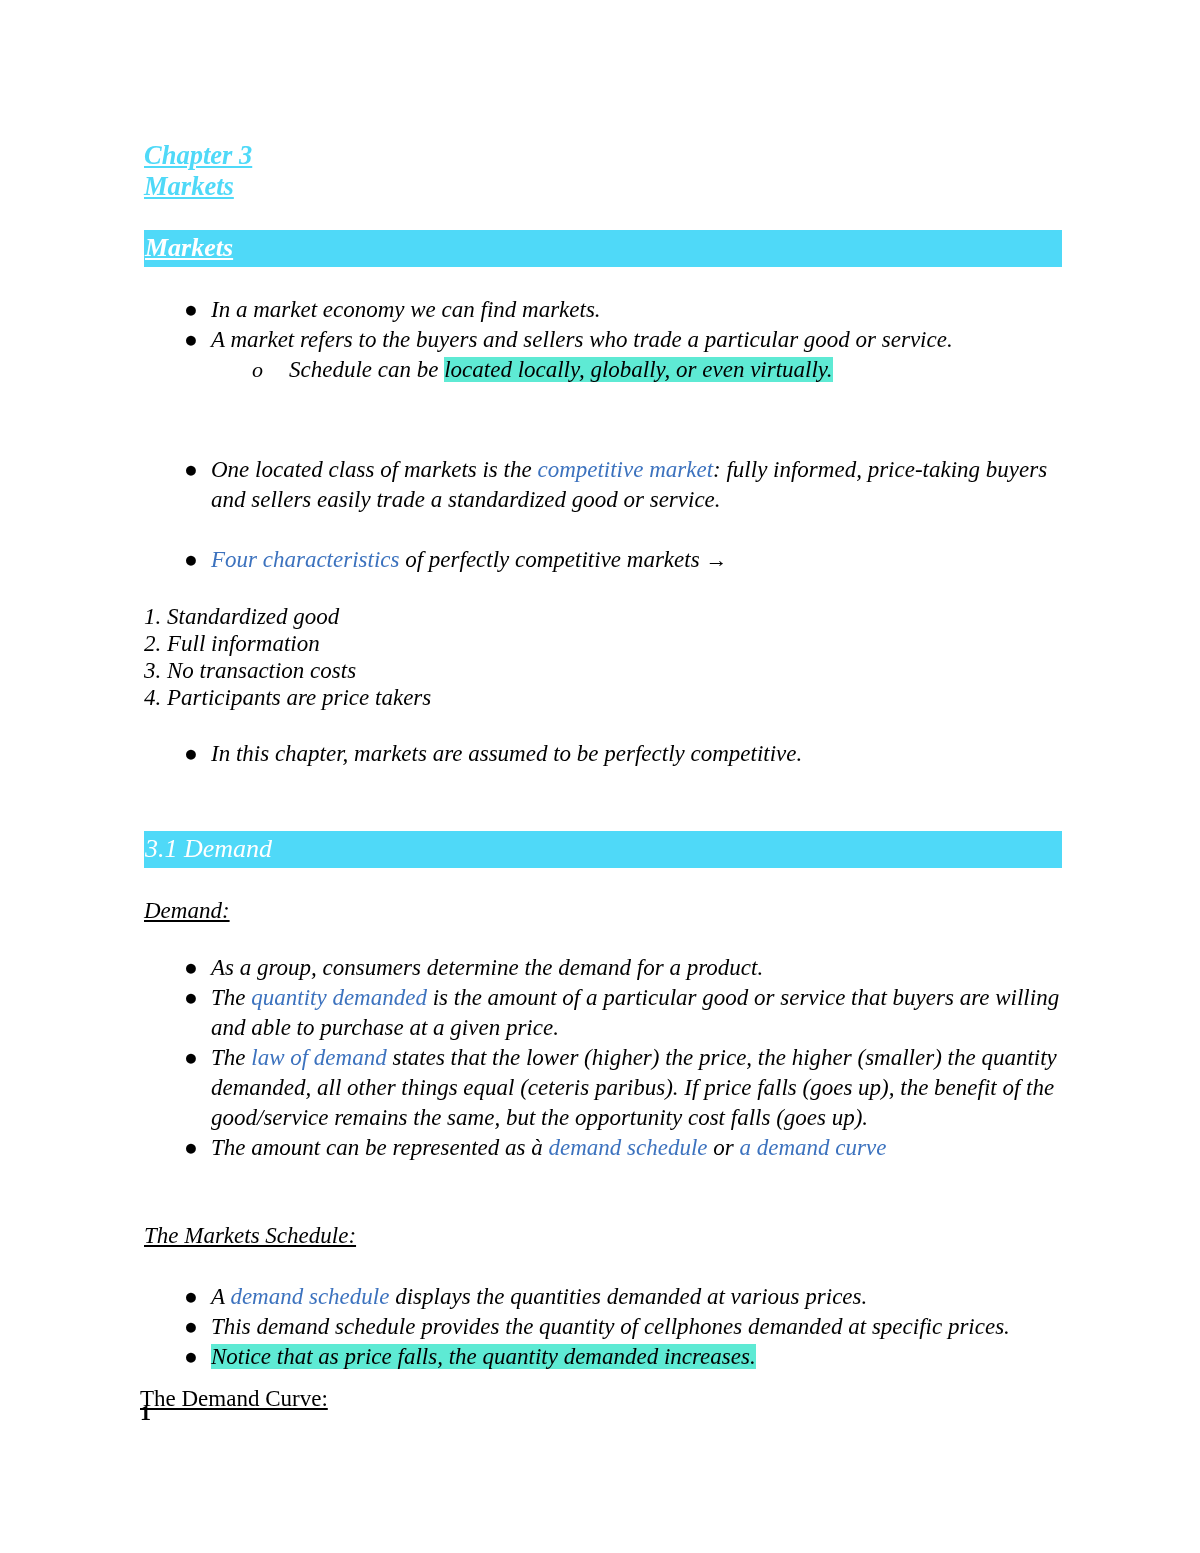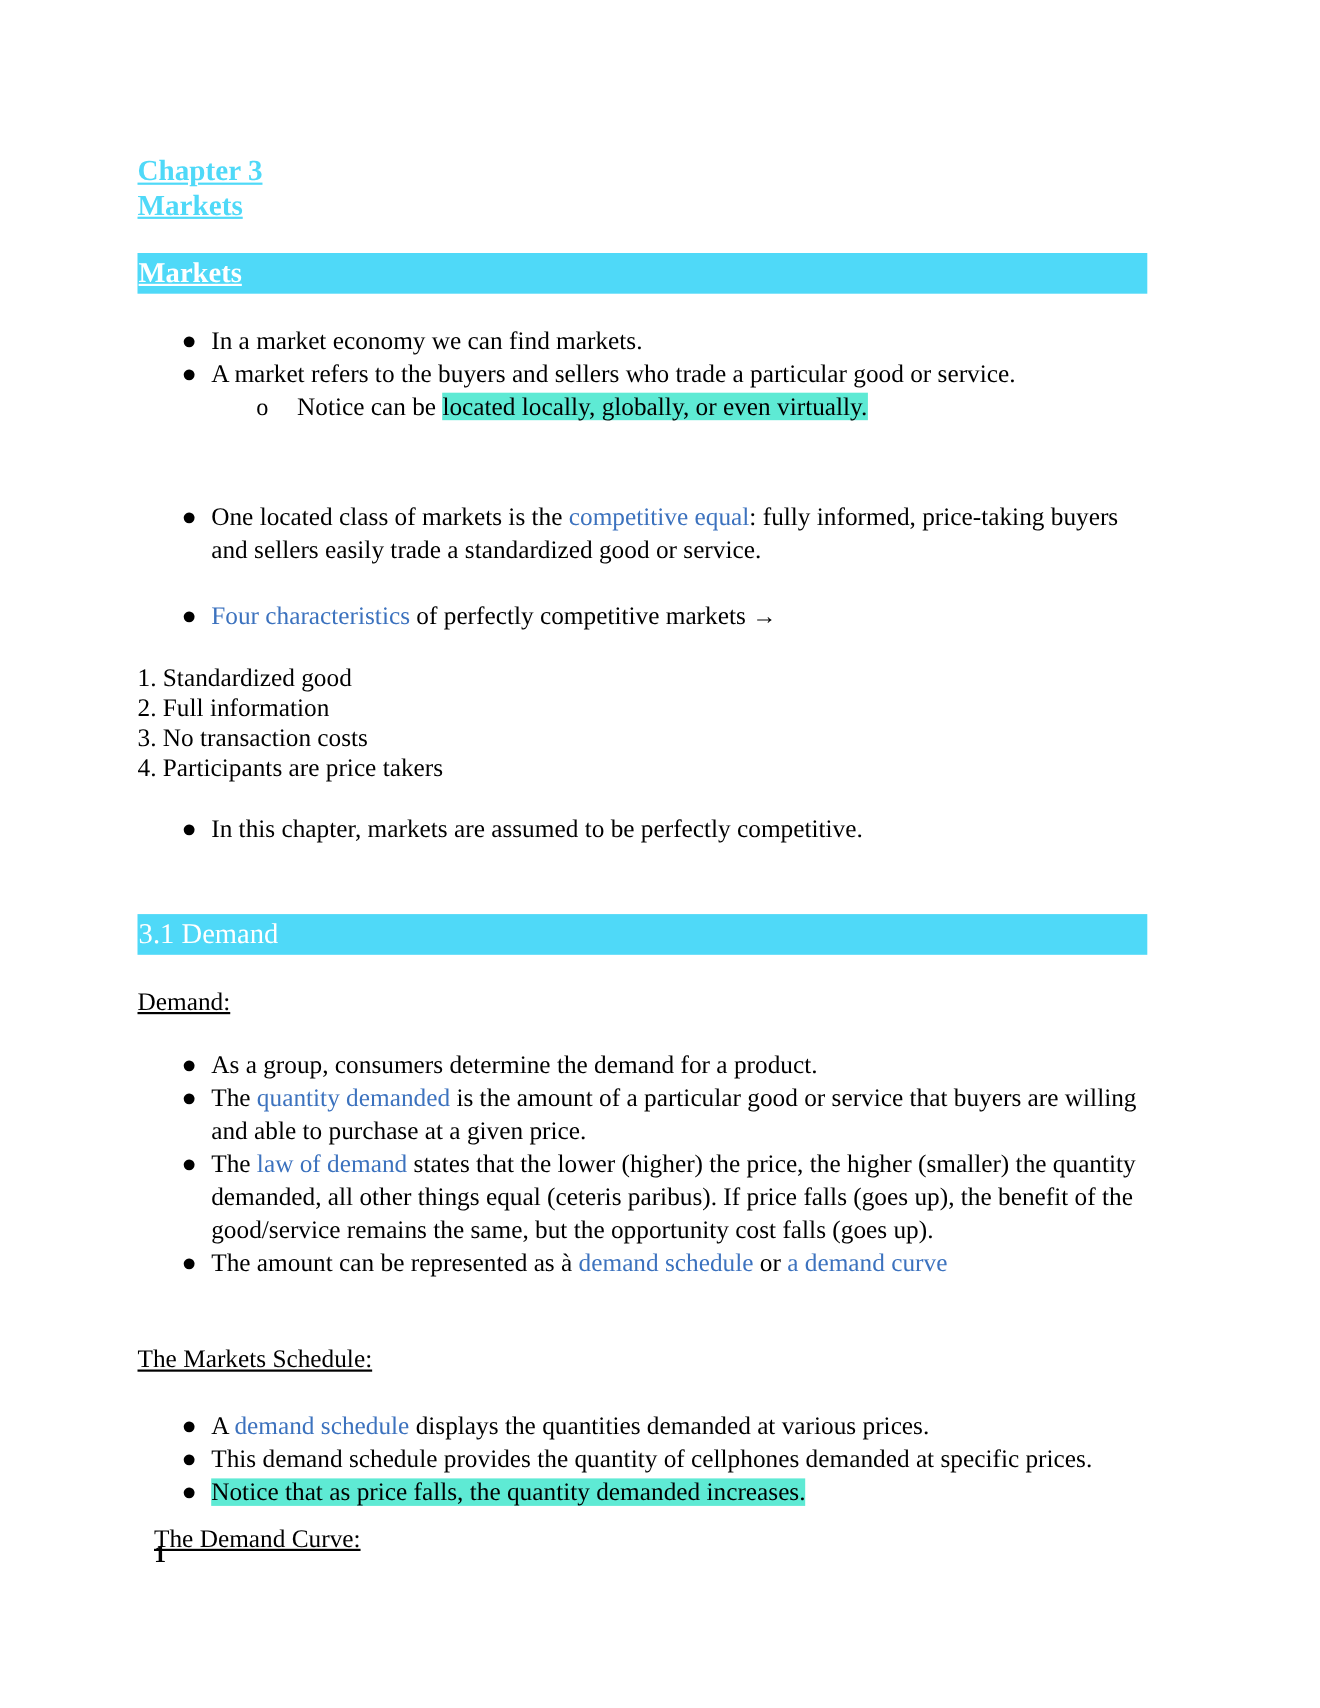--- a/index.html
+++ b/index.html
@@ -17,23 +17,24 @@
   }
   .page {
     position: absolute;
     left: 0; top: 0;
     width: 1200px;
     height: 1553px;
     padding: 0;
   }
   .content {
     position: absolute;
-    left: 125px;
+    left: 144px;
     top: 140px;
     width: 920px;
+    font-style: italic;
   }
 
   
   .doc-title {
     color: #4FD9F8;
     font-weight: bold;
     font-size: 26.5px;
     line-height: 31px;
     text-decoration: underline;
     text-underline-offset: 2px;
@@ -164,30 +165,30 @@
       </li>
       <li>
         <span class="bullet-dot">●</span>
         <span>A market refers to the buyers and sellers who trade a particular good or service.</span>
       </li>
     </ul>
 
     <ul class="subbullets">
       <li>
         <span class="bullet-circle">o</span>
-        <span>Notice can be </span><span class="hl">located locally, globally, or even virtually.</span>
+        <span>Schedule can be </span><span class="hl">located locally, globally, or even virtually.</span>
       </li>
     </ul>
 
     <div class="spacer-xl"></div>
 
     <ul class="bullets">
       <li>
         <span class="bullet-dot">●</span>
-        <span>One located class of markets is the </span><span class="blue">competitive equal</span><span>: fully informed, price-taking buyers and sellers easily trade a standardized good or service.</span>
+        <span>One located class of markets is the </span><span class="blue">competitive market</span><span>: fully informed, price-taking buyers and sellers easily trade a standardized good or service.</span>
       </li>
       <li class="gap">
         <span class="bullet-dot">●</span>
         <span class="blue">Four characteristics</span><span> of perfectly competitive markets </span><span class="arrow-bold">→</span>
       </li>
     </ul>
 
     <div class="spacer-md"></div>
 
     <ol class="numbered">

